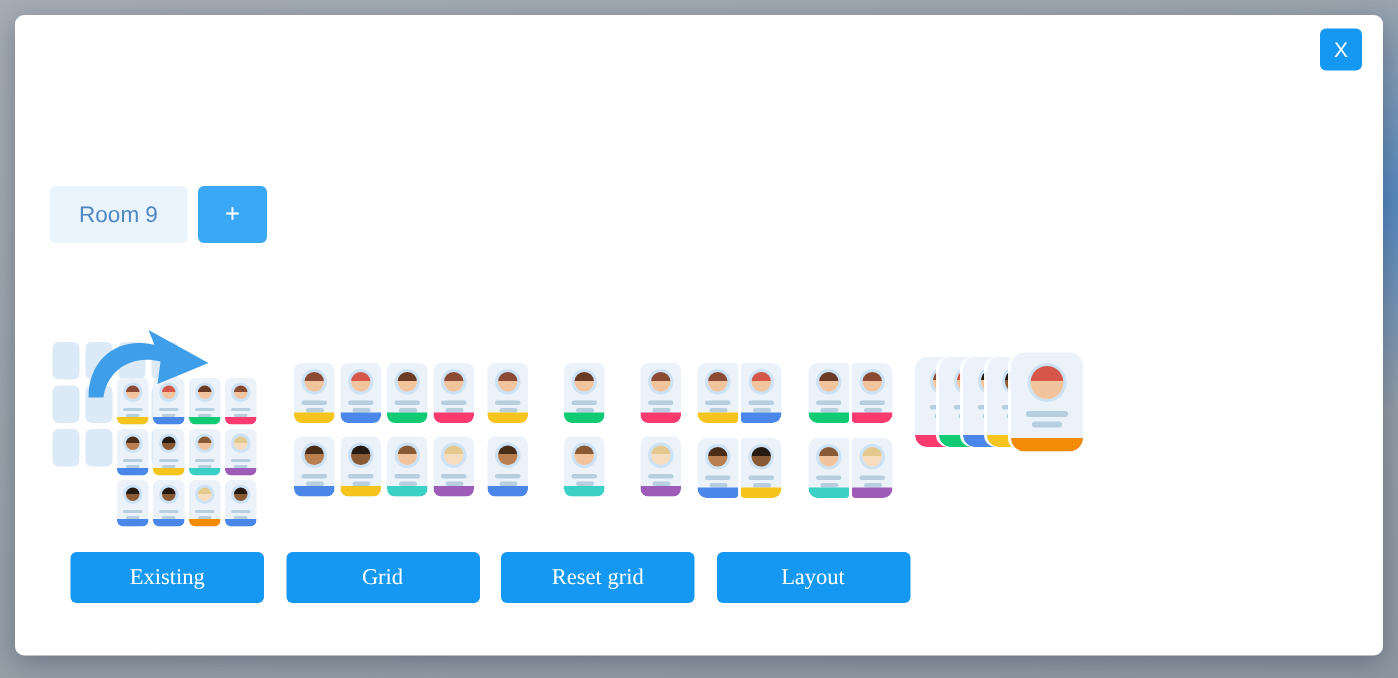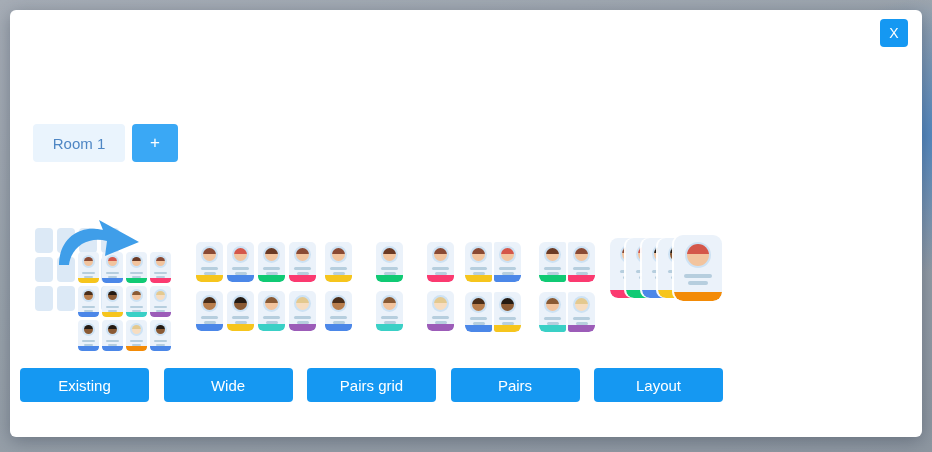--- a/index.html
+++ b/index.html
@@ -82,37 +82,37 @@
   .pv-card.stk .ln1{width:20px;margin-top:3px;}
   .pv-card.stk .ln2{width:14px;margin-top:3px;}
   .pv-card.stk .bar{height:8px;border-radius:0 0 8px 8px;}
   .pv-card.stk.front{width:48px;height:66px;top:13px;border-radius:9px;}
   .pv-card.stk.front .av{width:26px;height:26px;margin:7px auto 3px;}
   .pv-card.stk.front .ln{height:4px;}
   .pv-card.stk.front .ln1{width:28px;margin-top:3px;}
   .pv-card.stk.front .ln2{width:20px;margin-top:3px;}
   .pv-card.stk.front .bar{height:9px;border-radius:0 0 9px 9px;}
 
-  .btn-row{position:absolute;left:10px;top:358px;display:flex;gap:14.5px;}
+  .btn-row{position:absolute;left:37px;top:358px;display:flex;gap:14.5px;font-family:Liberation Serif, serif;}
   .lay-btn{
     width:129px;height:34px;background:#1598f2;color:#fff;border:none;border-radius:4px;
     font-size:15px;font-family:inherit;cursor:pointer;
   }
 </style>
 </head>
 <body>
 
 <div class="modal">
 
 
   <button class="close-btn">X</button>
 
 
   <div class="tabs-row">
-    <button class="room-tab">Room 1</button>
+    <button class="room-tab">Room 9</button>
     <button class="add-room-btn">+</button>
   </div>
 
 
   <div class="previews" id="previews">
       <div class="pv" data-pid="existing">
         <div class="slots">
           <div class="slot"></div>
           <div class="slot"></div>
           <div class="slot"></div>
@@ -457,19 +457,18 @@
           </div>
           <div class="ln ln1"></div>
           <div class="ln ln2"></div>
           <div class="bar" style="background: rgb(243, 139, 7);"></div>
         </div>
       </div>
     </div>
 
   <div class="btn-row">
     <button class="lay-btn">Existing</button>
-    <button class="lay-btn">Wide</button>
-    <button class="lay-btn">Pairs grid</button>
-    <button class="lay-btn">Pairs</button>
+    <button class="lay-btn">Grid</button>
+    <button class="lay-btn">Reset grid</button>
     <button class="lay-btn">Layout</button>
   </div>
 
 </div>
 
 </body></html>

